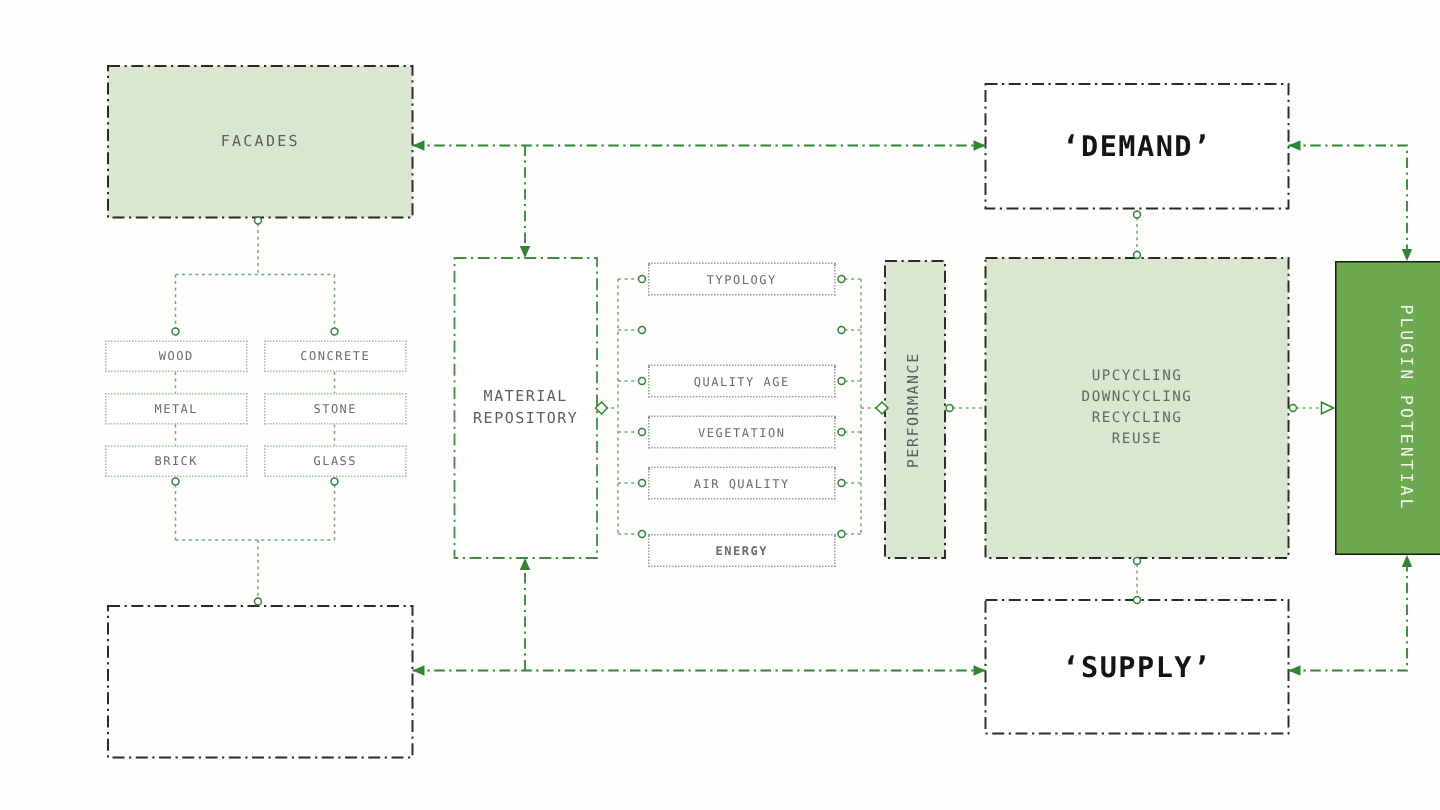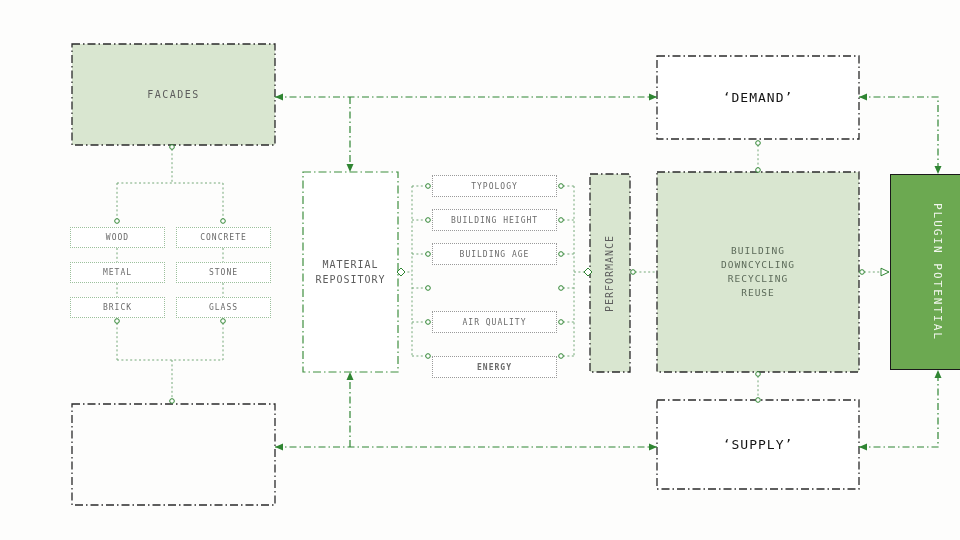--- a/index.html
+++ b/index.html
@@ -24,21 +24,21 @@
   .facades{left:27px;top:44px;width:203px;height:101px;}
   .collection{left:27px;top:404px;width:203px;height:101px;}
   .repo{left:258px;top:172px;width:95px;height:200px;}
   .repo .lbl{font-size:10px;line-height:15px;letter-spacing:1px;width:82px;}
   .performance{left:545px;top:174px;width:40px;height:198px;}
   .performance .lbl{transform:rotate(-90deg);white-space:nowrap;font-size:10px;letter-spacing:1px;}
   .process{left:612px;top:172px;width:202px;height:200px;flex-direction:column;}
   .process div{font-size:9.5px;line-height:14px;letter-spacing:1px;color:#5d6b5a;}
   .demand{left:612px;top:56px;width:202px;height:83px;}
   .supply{left:612px;top:400px;width:202px;height:89px;}
-  .quote-lbl{font-size:13px;font-weight:normal;letter-spacing:1px;color:#141414;}
+  .quote-lbl{font-size:19px;font-weight:bold;letter-spacing:1px;color:#141414;}
   .plugin{
     left:845px;top:174px;width:95px;height:196px;
     background:var(--plugin-fill,#6ca951);
     border:1.5px solid #1a1a1a;
   }
   .plugin .lbl{
     writing-mode:vertical-rl;white-space:nowrap;
     color:var(--plugin-text,#f2f6ee);font-size:11px;letter-spacing:2px;
   }
   svg.overlay{position:absolute;left:0;top:0;pointer-events:none;}
@@ -61,21 +61,21 @@
 
   <div class="box fill-white repo">
     <span class="lbl">MATERIAL REPOSITORY</span>
   </div>
 
   <div class="box fill-light performance">
     <span class="lbl">PERFORMANCE</span>
   </div>
 
   <div class="box fill-light process">
-    <div>BUILDING</div>
+    <div>UPCYCLING</div>
     <div>DOWNCYCLING</div>
     <div>RECYCLING</div>
     <div>REUSE</div>
   </div>
 
   <div class="box fill-white demand">
     <span class="quote-lbl">‘DEMAND’</span>
   </div>
 
   <div class="box fill-white supply">
@@ -87,22 +87,22 @@
   </div>
 
   <div class="cell mat-cell" style="left:25px;top:227px;">WOOD</div>
   <div class="cell mat-cell" style="left:131px;top:227px;">CONCRETE</div>
   <div class="cell mat-cell" style="left:25px;top:262px;">METAL</div>
   <div class="cell mat-cell" style="left:131px;top:262px;">STONE</div>
   <div class="cell mat-cell" style="left:25px;top:297px;">BRICK</div>
   <div class="cell mat-cell" style="left:131px;top:297px;">GLASS</div>
 
   <div class="cell attr-cell" style="top:175px;text-align:right;">TYPOLOGY</div>
-  <div class="cell attr-cell" style="top:209px;">BUILDING HEIGHT</div>
-  <div class="cell attr-cell" style="top:243px;">BUILDING AGE</div>
+  <div class="cell attr-cell" style="top:243px;">QUALITY AGE</div>
+  <div class="cell attr-cell" style="top:277px;">VEGETATION</div>
   <div class="cell attr-cell" style="top:311px;">AIR QUALITY</div>
   <div class="cell attr-cell" style="top:356px;font-weight:bold;">ENERGY</div>
 
   <svg class="overlay" width="960" height="540" viewBox="0 0 960 540">
 
     <g>
       <rect class="bx-dark" x="27" y="44" width="203" height="101"></rect>
       <rect class="bx-dark" x="27" y="404" width="203" height="101"></rect>
       <rect class="bx-dark" x="612" y="56" width="202" height="83"></rect>
       <rect class="bx-dark" x="612" y="400" width="202" height="89"></rect>

